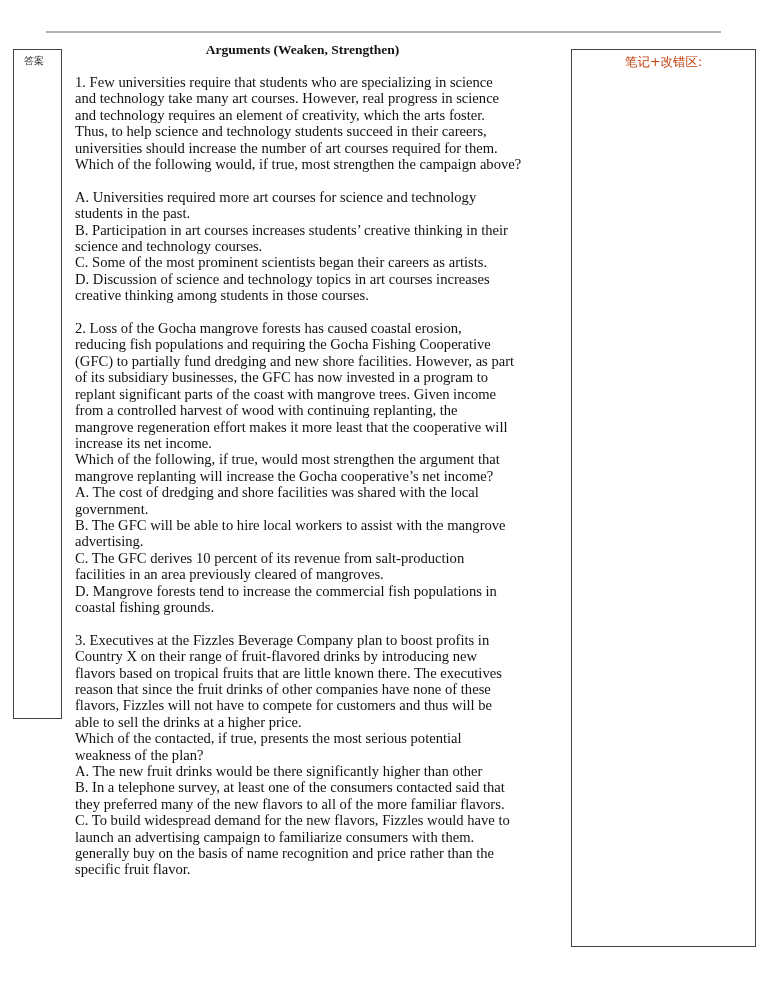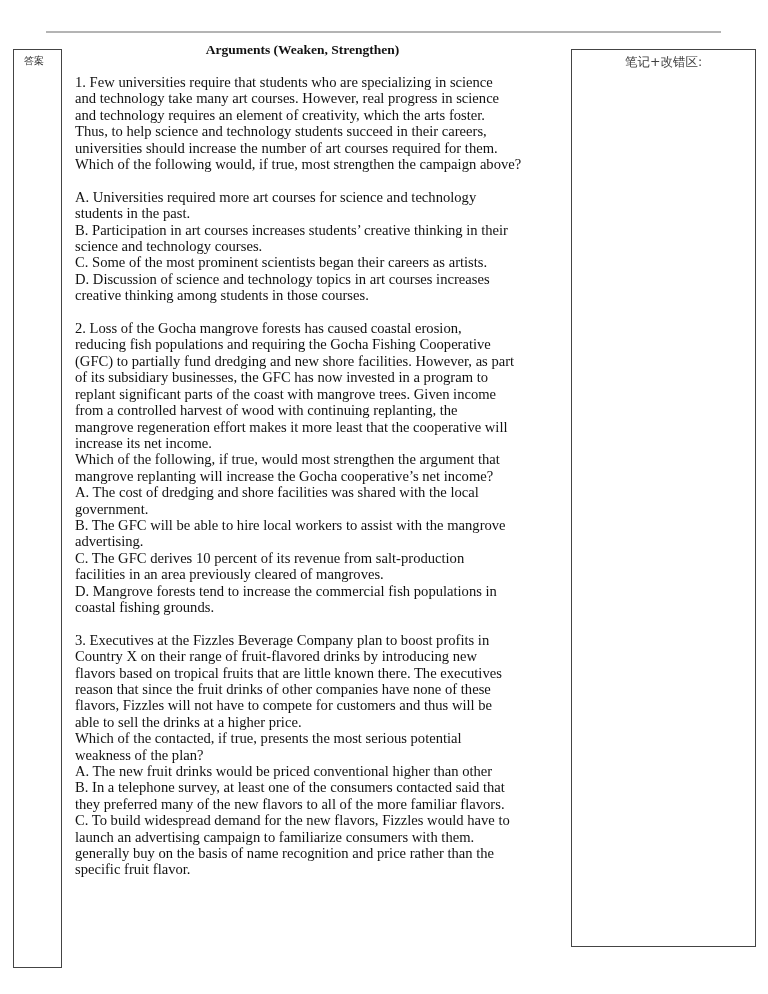--- a/index.html
+++ b/index.html
@@ -21,21 +21,21 @@
     top: 31px;
     width: 675px;
     height: 2px;
     background: #b4b4b4;
   }
   .answer-box {
     position: absolute;
     left: 13px;
     top: 49px;
     width: 49px;
-    height: 919px;
+    height: 670px;
     border: 1px solid #444444;
     box-sizing: border-box;
   }
   .answer-label {
     position: absolute;
     left: 10px;
     top: 4px;
     font-family: "DejaVu Sans", "Liberation Sans", sans-serif;
     font-size: 10px;
     color: #333333;
@@ -51,21 +51,21 @@
     box-sizing: border-box;
   }
   .notes-label {
     position: absolute;
     left: 0;
     right: 0;
     top: 4px;
     text-align: center;
     font-family: "DejaVu Sans", "Liberation Sans", sans-serif;
     font-size: 12.5px;
-    color: #404040;
+    color: #c2410c;
   }
   .content {
     position: absolute;
     left: 75px;
     top: 42px;
     width: 485px;
   }
   .title {
     text-align: center;
     font-weight: bold;
@@ -155,21 +155,21 @@
       <span class="line">3. Executives at the Fizzles Beverage Company plan to boost profits in</span>
       <span class="line">Country X on their range of fruit-flavored drinks by introducing new</span>
       <span class="line">flavors based on tropical fruits that are little known there. The executives</span>
       <span class="line">reason that since the fruit drinks of other companies have none of these</span>
       <span class="line">flavors, Fizzles will not have to compete for customers and thus will be</span>
       <span class="line">able to sell the drinks at a higher price.</span>
       <span class="line">Which of the contacted, if true, presents the most serious potential</span>
       <span class="line">weakness of the plan?</span>
     </div>
     <div>
-      <span class="line">A. The new fruit drinks would be priced conventional higher than other</span>
+      <span class="line">A. The new fruit drinks would be there significantly higher than other</span>
       <span class="line">B. In a telephone survey, at least one of the consumers contacted said that</span>
       <span class="line">they preferred many of the new flavors to all of the more familiar flavors.</span>
       <span class="line">C. To build widespread demand for the new flavors, Fizzles would have to</span>
       <span class="line">launch an advertising campaign to familiarize consumers with them.</span>
       <span class="line">generally buy on the basis of name recognition and price rather than the</span>
       <span class="line">specific fruit flavor.</span>
     </div>
   </div>
 </div>
 

